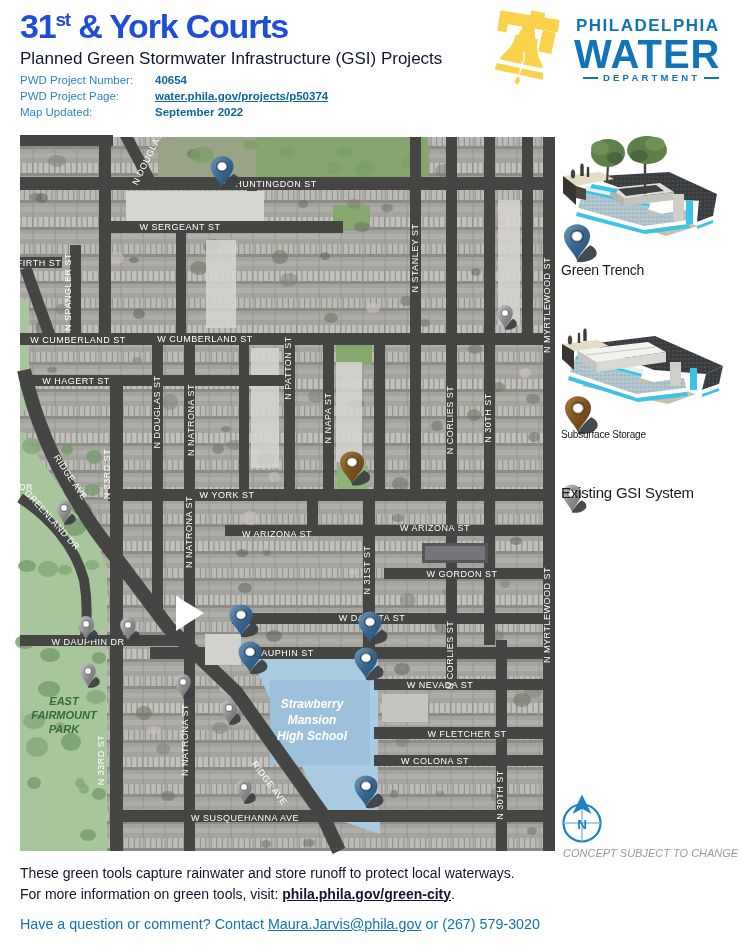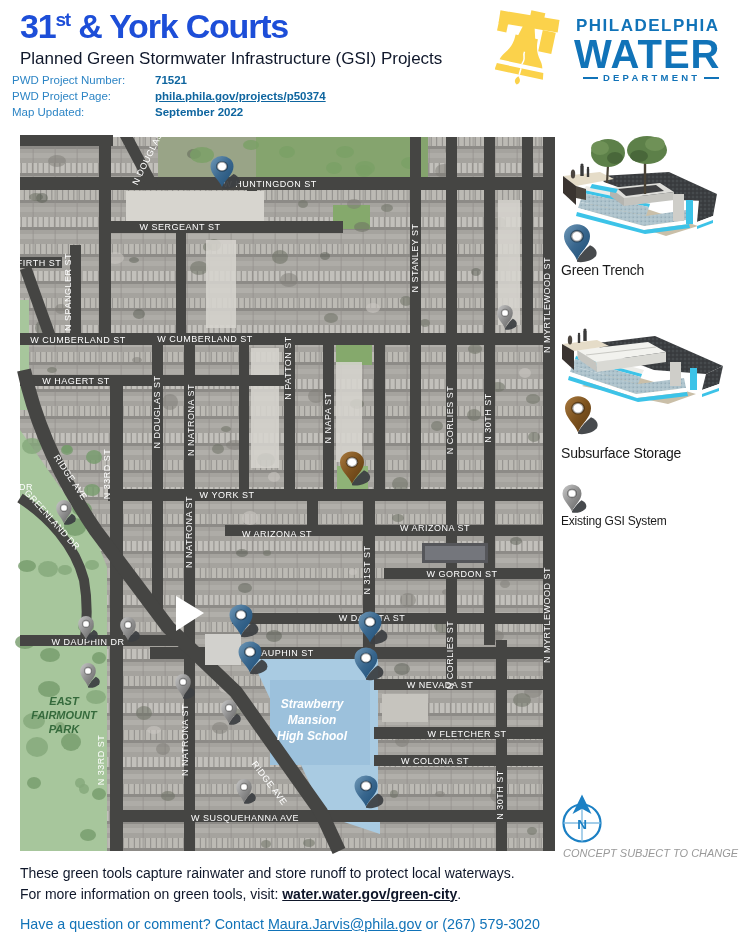--- a/index.html
+++ b/index.html
@@ -6,28 +6,28 @@
   body{width:743px;height:948px;position:relative;font-family:"Liberation Sans",sans-serif;overflow:hidden;}
   .abs{position:absolute;}
 </style>
 </head>
 <body>
 
 <div class="abs" style="left:20px;top:7px;font-size:34px;font-weight:bold;color:#1d4ed8;letter-spacing:-1.2px;">31<sup style="font-size:19px;">st</sup> &amp; York Courts</div>
 
 <div class="abs" style="left:20px;top:49px;font-size:17px;color:#0f172a;">Planned Green Stormwater Infrastructure (GSI) Projects</div>
 
-<div class="abs" style="left:12px;top:72px;font-size:11.5px;line-height:16px;color:#2d85c5;">
+<div class="abs" style="left:20px;top:72px;font-size:11.5px;line-height:16px;color:#2d85c5;">
   <div>PWD Project Number:</div>
   <div>PWD Project Page:</div>
   <div>Map Updated:</div>
 </div>
 <div class="abs" style="left:155px;top:72px;font-size:11.5px;line-height:16px;font-weight:bold;color:#0e659f;">
-  <div>71521</div>
-  <div style="text-decoration:underline;">phila.phila.gov/projects/p50374</div>
+  <div>40654</div>
+  <div style="text-decoration:underline;">water.phila.gov/projects/p50374</div>
   <div>September 2022</div>
 </div>
 
 <div class="abs" style="left:495px;top:5px;width:235px;height:80px;">
 <svg width="235" height="80" viewBox="0 0 235 80">
 
   <g transform="translate(30,40) rotate(12) scale(0.95,0.84)" fill="#fbd24b">
     <rect x="-31" y="-36" width="63" height="15" transform="rotate(-3)"></rect>
     <rect x="-1" y="-42" width="15" height="8"></rect>
     <rect x="-32" y="-24" width="10" height="14"></rect>
@@ -593,51 +593,51 @@
   </linearGradient>
   </defs>
   <g fill="url(#lpinbrown)" transform="translate(20,27) scale(1.3,1.2)">
     <path d="M 0,15.8 C 3,10.5 6.5,6.5 10,3.5 C 14.5,5.5 16.3,9.5 14.3,13 C 11,17 4,18.3 0,17.3 Z" fill="#3d4043" opacity="0.95"></path>
     <path d="M 0,16 C -2.8,8.5 -10,3.8 -10,-4 A 10,10 0 1 1 10,-4 C 10,3.8 2.8,8.5 0,16 Z"></path>
     <circle cx="0" cy="-4" r="4.4" fill="#fff" stroke="rgba(0,0,0,0.35)" stroke-width="1.8"></circle>
   </g>
 </svg>
 </div>
 
-<div class="abs" style="left:561px;top:445px;font-size:14px;letter-spacing:-0.2px;color:#1a1a1a;">Subsurface Storage</div>
+<div class="abs" style="left:561px;top:429px;font-size:10px;letter-spacing:-0.2px;color:#1a1a1a;">Subsurface Storage</div>
 
 <div class="abs" style="left:558px;top:479px;">
 <svg width="44" height="40" viewBox="0 0 44 40">
   <defs>
   <linearGradient id="lpingray" x1="0" y1="0" x2="1" y2="1">
     <stop offset="0" stop-color="#c9c9c9"></stop>
           <stop offset="0.5" stop-color="#909090"></stop>
           <stop offset="1" stop-color="#636363"></stop>
   </linearGradient>
   </defs>
   <g fill="url(#lpingray)" transform="translate(14,18) scale(0.95,0.9)">
     <path d="M 0,15.8 C 3,10.5 6.5,6.5 10,3.5 C 14.5,5.5 16.3,9.5 14.3,13 C 11,17 4,18.3 0,17.3 Z" fill="#3d4043" opacity="0.95"></path>
     <path d="M 0,16 C -2.8,8.5 -10,3.8 -10,-4 A 10,10 0 1 1 10,-4 C 10,3.8 2.8,8.5 0,16 Z"></path>
     <circle cx="0" cy="-4" r="4.4" fill="#fff" stroke="rgba(0,0,0,0.35)" stroke-width="1.8"></circle>
   </g>
 </svg>
 </div>
 
-<div class="abs" style="left:561px;top:514px;font-size:12px;letter-spacing:-0.2px;color:#1a1a1a;">Existing GSI System</div>
+<div class="abs" style="left:561px;top:484px;font-size:15px;letter-spacing:-0.2px;color:#1a1a1a;">Existing GSI System</div>
 
 <div class="abs" style="left:556px;top:788px;">
 <svg width="60" height="60" viewBox="0 0 60 60">
   <circle cx="26" cy="35" r="18.5" fill="none" stroke="#1b80c4" stroke-width="2.2"></circle>
   <line x1="7.5" y1="35" x2="44.5" y2="35" stroke="#85bde2" stroke-width="1.4"></line>
   <line x1="26" y1="16.5" x2="26" y2="53.5" stroke="#85bde2" stroke-width="1.4"></line>
   <path d="M 26,6.5 L 35.5,26 L 26,20.8 L 16.5,26 Z" fill="#1b80c4"></path>
   <text x="26" y="40.5" font-size="13.5" font-weight="bold" fill="#1b80c4" text-anchor="middle">N</text>
 </svg>
 </div>
 
 <div class="abs" style="left:563px;top:847px;font-size:11px;font-style:italic;color:#999;">CONCEPT SUBJECT TO CHANGE</div>
 
 <div class="abs" style="left:20px;top:863px;font-size:14px;color:#0f172a;line-height:20.5px;">
   These green tools capture rainwater and store runoff to protect local waterways.<br>
-  For more information on green tools, visit: <b style="text-decoration:underline;">water.water.gov/green-city</b>.
+  For more information on green tools, visit: <b style="text-decoration:underline;">phila.phila.gov/green-city</b>.
 </div>
 
 <div class="abs" style="left:20px;top:916px;font-size:14.3px;font-weight:normal;color:#1173b8;">Have a question or comment? Contact <span style="text-decoration:underline;">Maura.Jarvis@phila.gov</span> or (267) 579-3020</div>
 
 </body></html>

